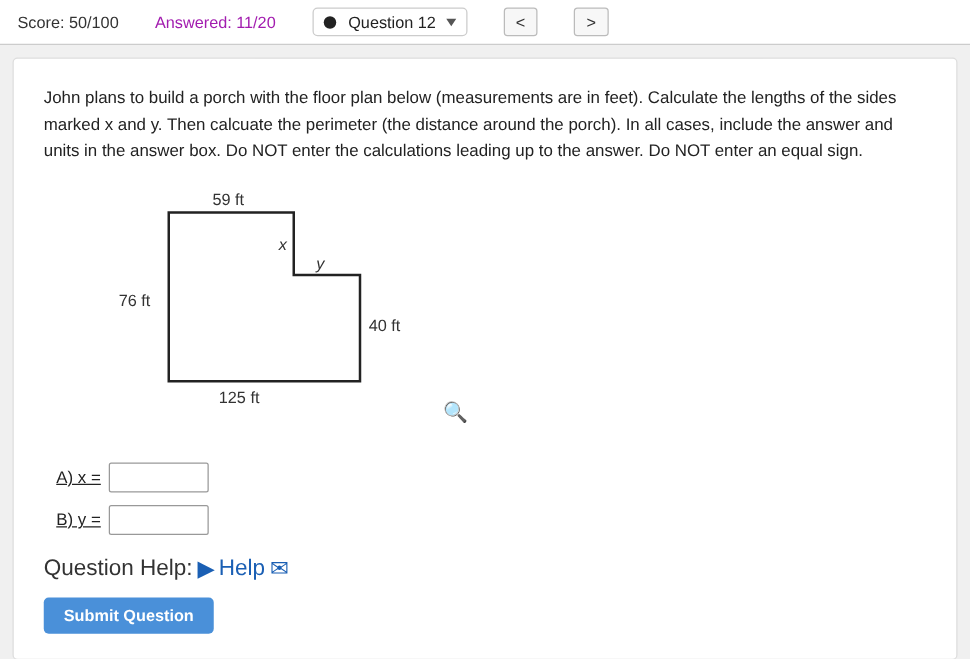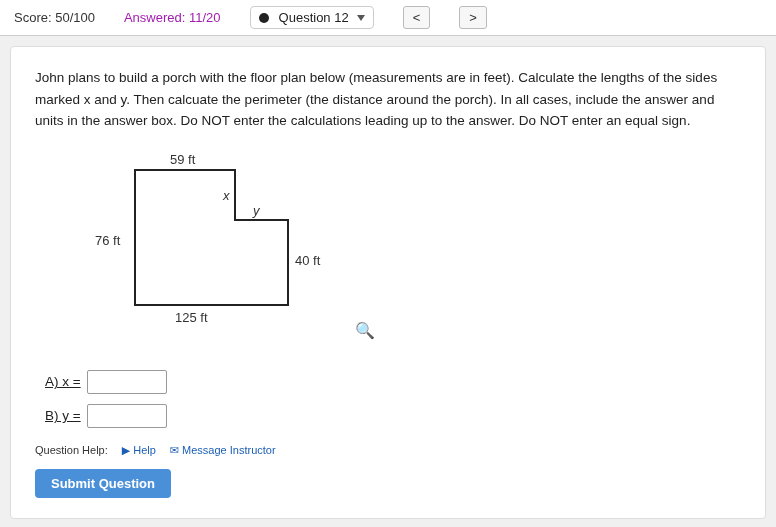--- a/index.html
+++ b/index.html
@@ -101,22 +101,22 @@
       border: 1px solid #999;
       border-radius: 2px;
       padding: 2px 6px;
       width: 80px;
       height: 24px;
       font-size: 13px;
     }
     .help-row {
       display: flex;
       align-items: center;
-      gap: 14px;
-      font-size: 11px;
+      gap: 4px;
+      font-size: 18px;
       color: #333;
       margin-bottom: 12px;
     }
     .help-link {
       color: #1a5fb4;
       text-decoration: none;
       cursor: pointer;
       display: flex;
       align-items: center;
       gap: 3px;
@@ -215,20 +215,19 @@
 
   
   <div class="help-row">
     <span>Question Help:</span>
     <a class="help-link">
       <span>▶</span>
       <span>Help</span>
     </a>
     <a class="help-link">
       <span>✉</span>
-      <span>Message Instructor</span>
     </a>
   </div>
 
   
   <button class="submit-btn">Submit Question</button>
 
 </div>
 
 </body></html>

